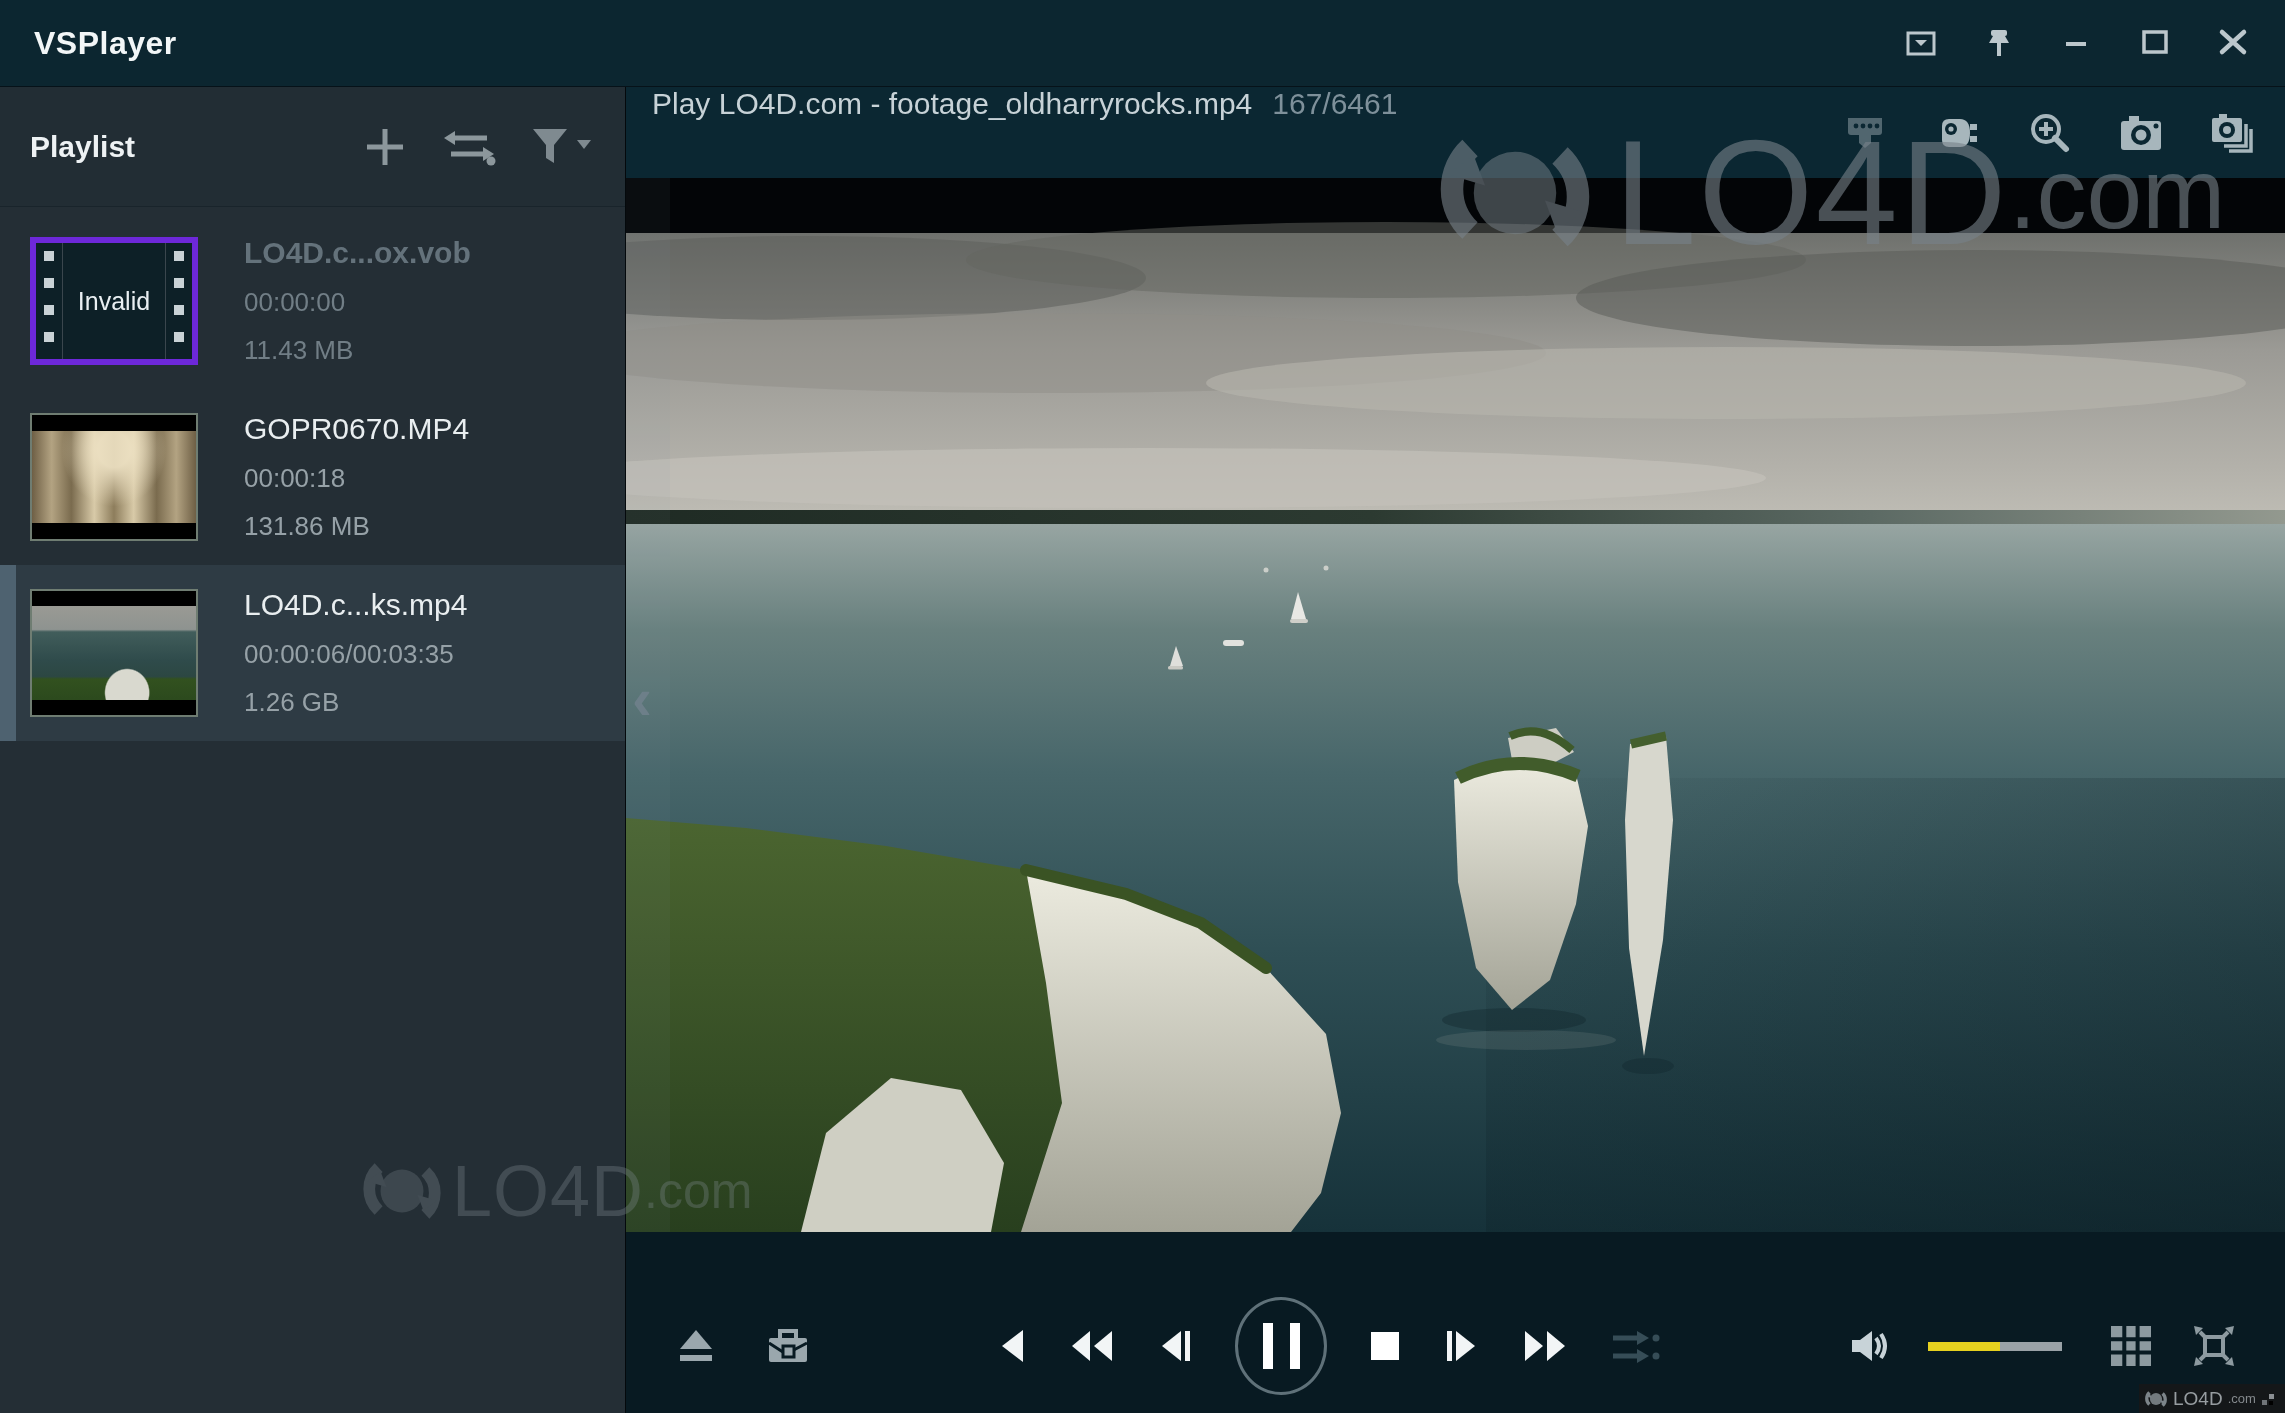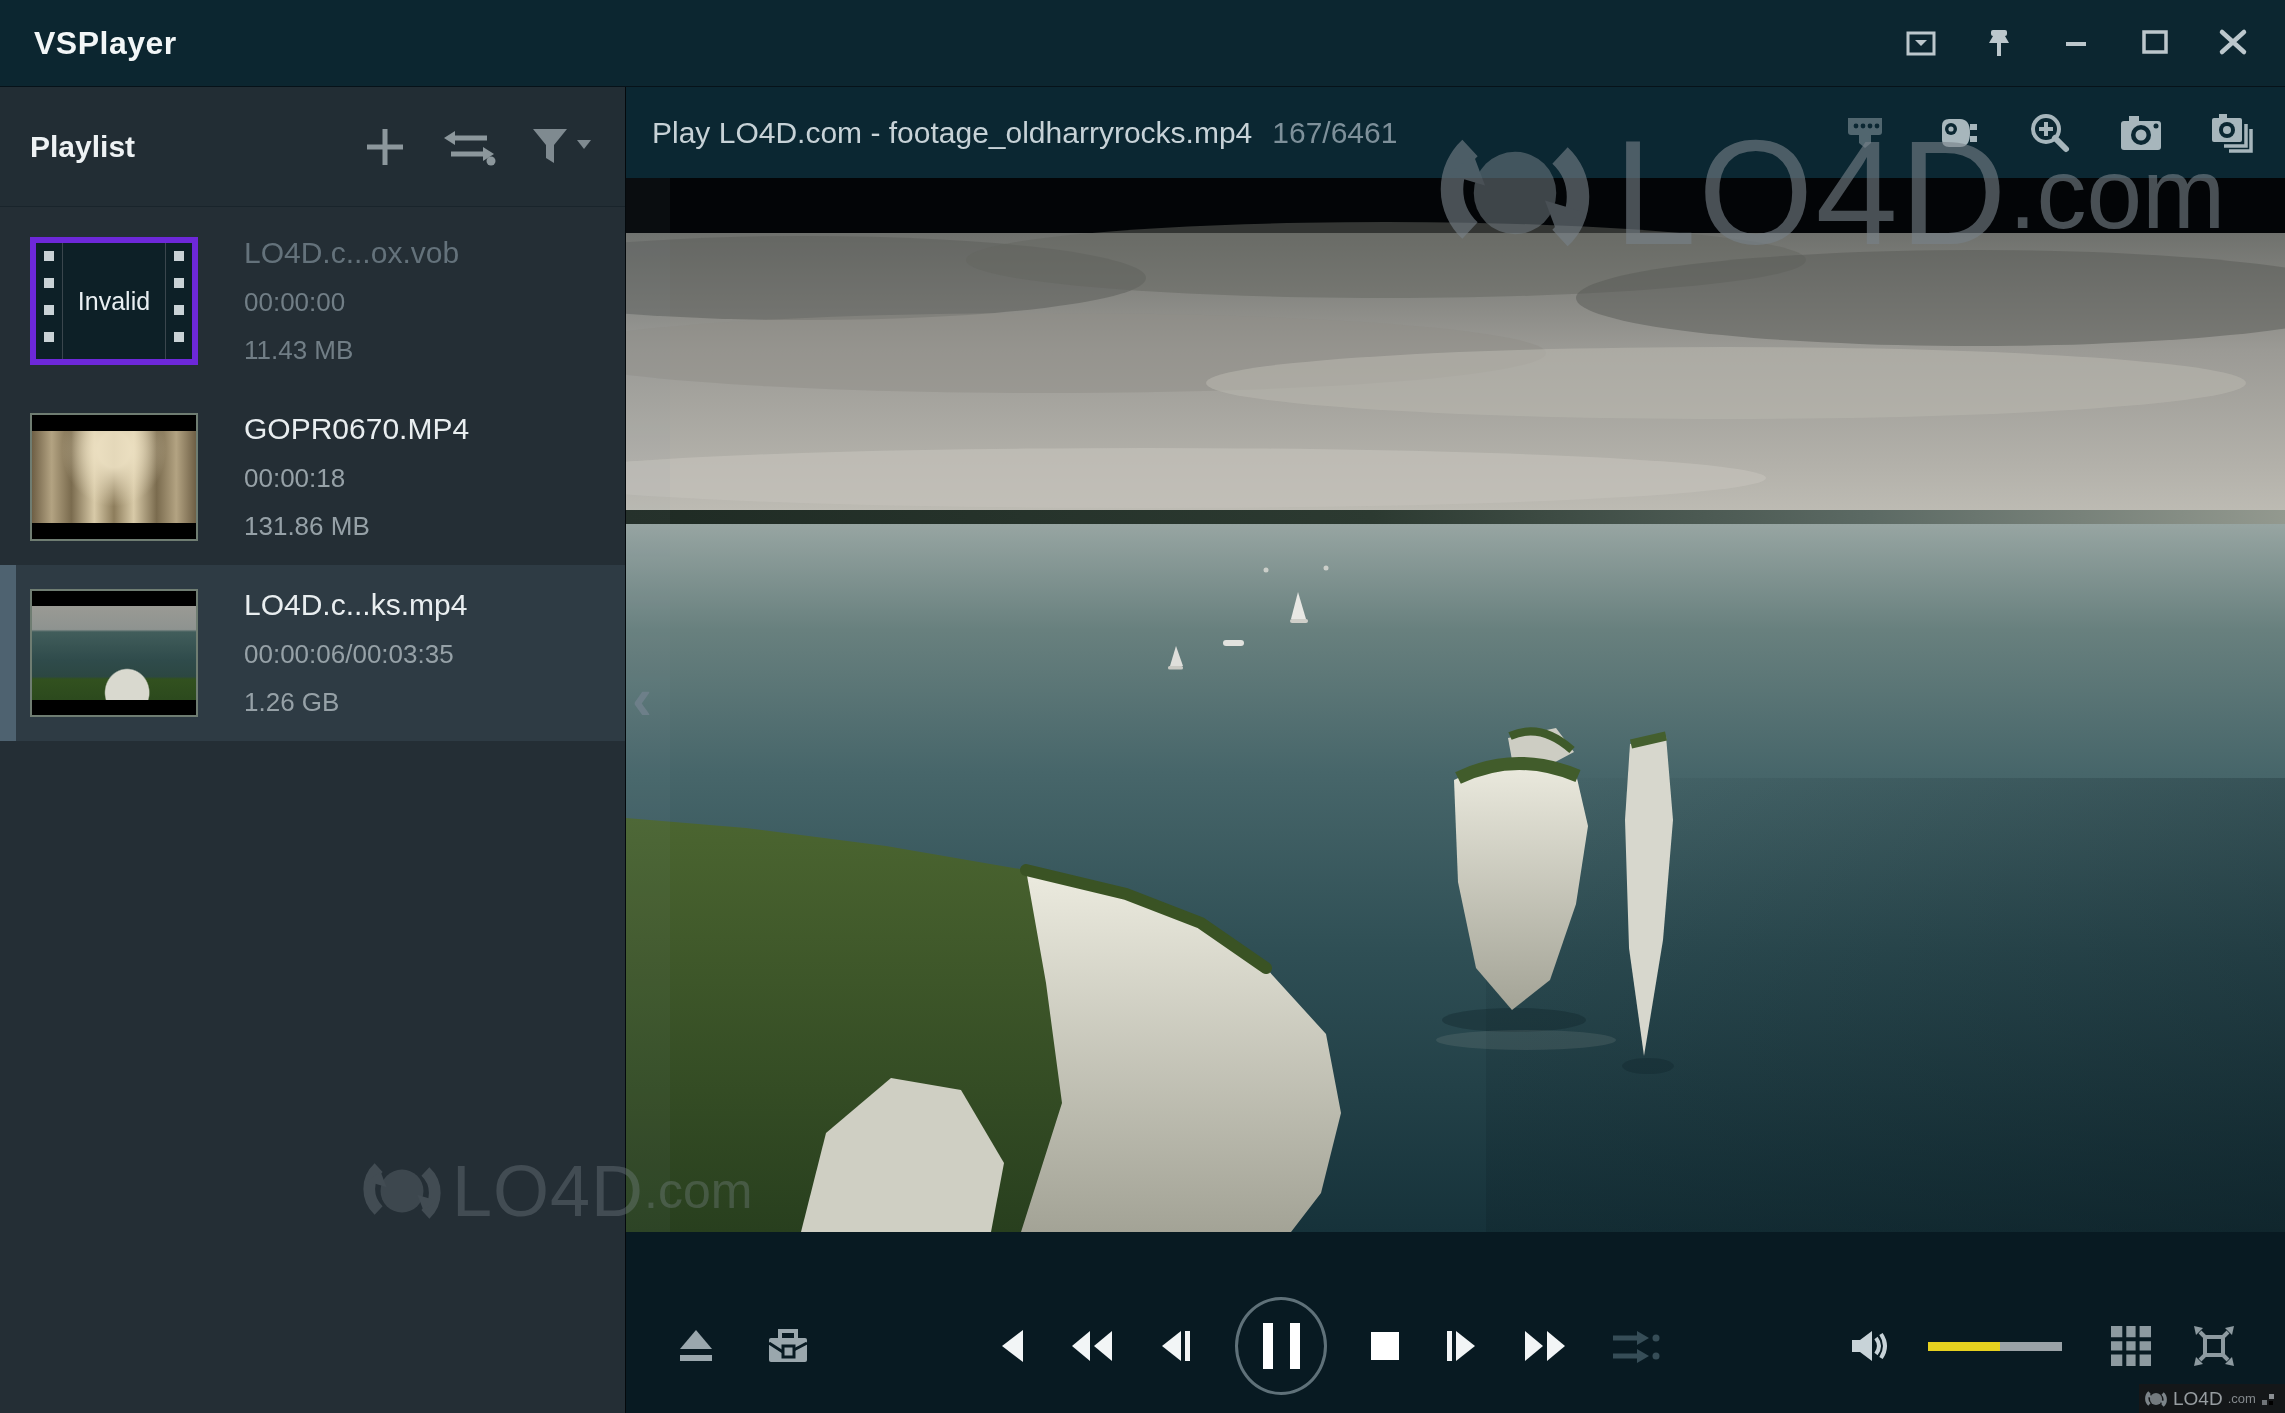--- a/index.html
+++ b/index.html
@@ -37,27 +37,27 @@
       linear-gradient(to bottom,#000 0 13%,rgba(0,0,0,0) 13% 87%,#000 87%),
       radial-gradient(ellipse at 50% 28%,rgba(238,226,196,.9) 0 14%,rgba(0,0,0,0) 45%),
       linear-gradient(90deg,#6e5f45,#b3a382 12%,#7a6b4e 24%,#d8caa8 38%,#8d7d5c 50%,#d8caa8 62%,#7a6b4e 76%,#b3a382 88%,#6e5f45);}
   .thumb-coast{border:2px solid #6f7d72;background:
       linear-gradient(to bottom,#000 0 12%,rgba(0,0,0,0) 12% 88%,#000 88%),
       radial-gradient(ellipse at 58% 82%,#d9d9cf 0 16%,rgba(0,0,0,0) 17%),
       linear-gradient(to bottom,#9a9a94 12%,#8e9390 31%,#415d5b 33%,#2f4b4b 56%,#2c4742 69%,#32511f 71%,#27441c 100%);}
   .meta{margin-left:46px;}
   .meta .name{font-size:30px;color:#e9eef0;}
   .meta .l2,.meta .l3{font-size:26px;color:#96a1a7;margin-top:17px;}
-  .pl-item.invalid .name{color:#64727b;}
+  .pl-item.invalid .name{color:#64727b;font-weight:bold;}
   .pl-item.invalid .l2,.pl-item.invalid .l3{color:#717e86;}
 
   
   .stage{position:absolute;left:625px;top:87px;width:1660px;height:1326px;background:#04080b;border-left:1px solid #04090c;}
   .stage-bar{position:absolute;left:0;top:0;width:100%;height:91px;background:#0b2732;
-             display:flex;align-items:center;padding:0 30px 0 26px;box-sizing:border-box;}
+             display:flex;padding:0 30px 0 26px;box-sizing:border-box;}
   .np{font-size:30px;color:#c7d2d7;white-space:nowrap;}
   .np .counter{color:#7e909a;margin-left:20px;}
   .stage-icons{margin-left:auto;display:flex;gap:46px;align-items:center;}
   .s-btn{cursor:pointer;display:flex;align-items:center;}
 
   .video{position:absolute;left:0;top:91px;width:1660px;height:1054px;background:#04080b;}
   .scene{position:absolute;left:0;top:0;width:100%;height:100%;}
   .collapse-strip{position:absolute;left:0;top:0;width:44px;height:100%;background:rgba(140,160,170,.06);cursor:pointer;}
   .chev{position:absolute;left:6px;top:486px;font-size:60px;color:#6d7f89;font-weight:bold;}
 

